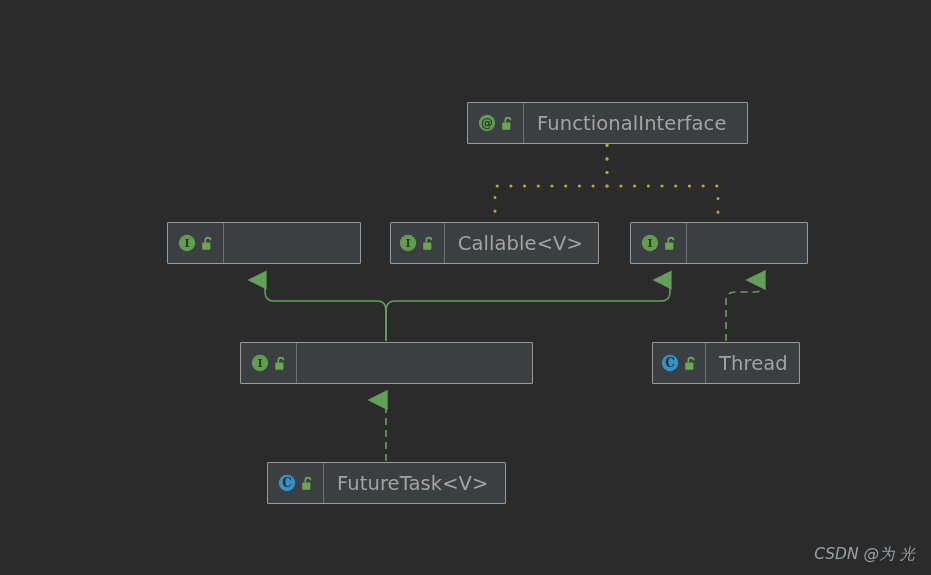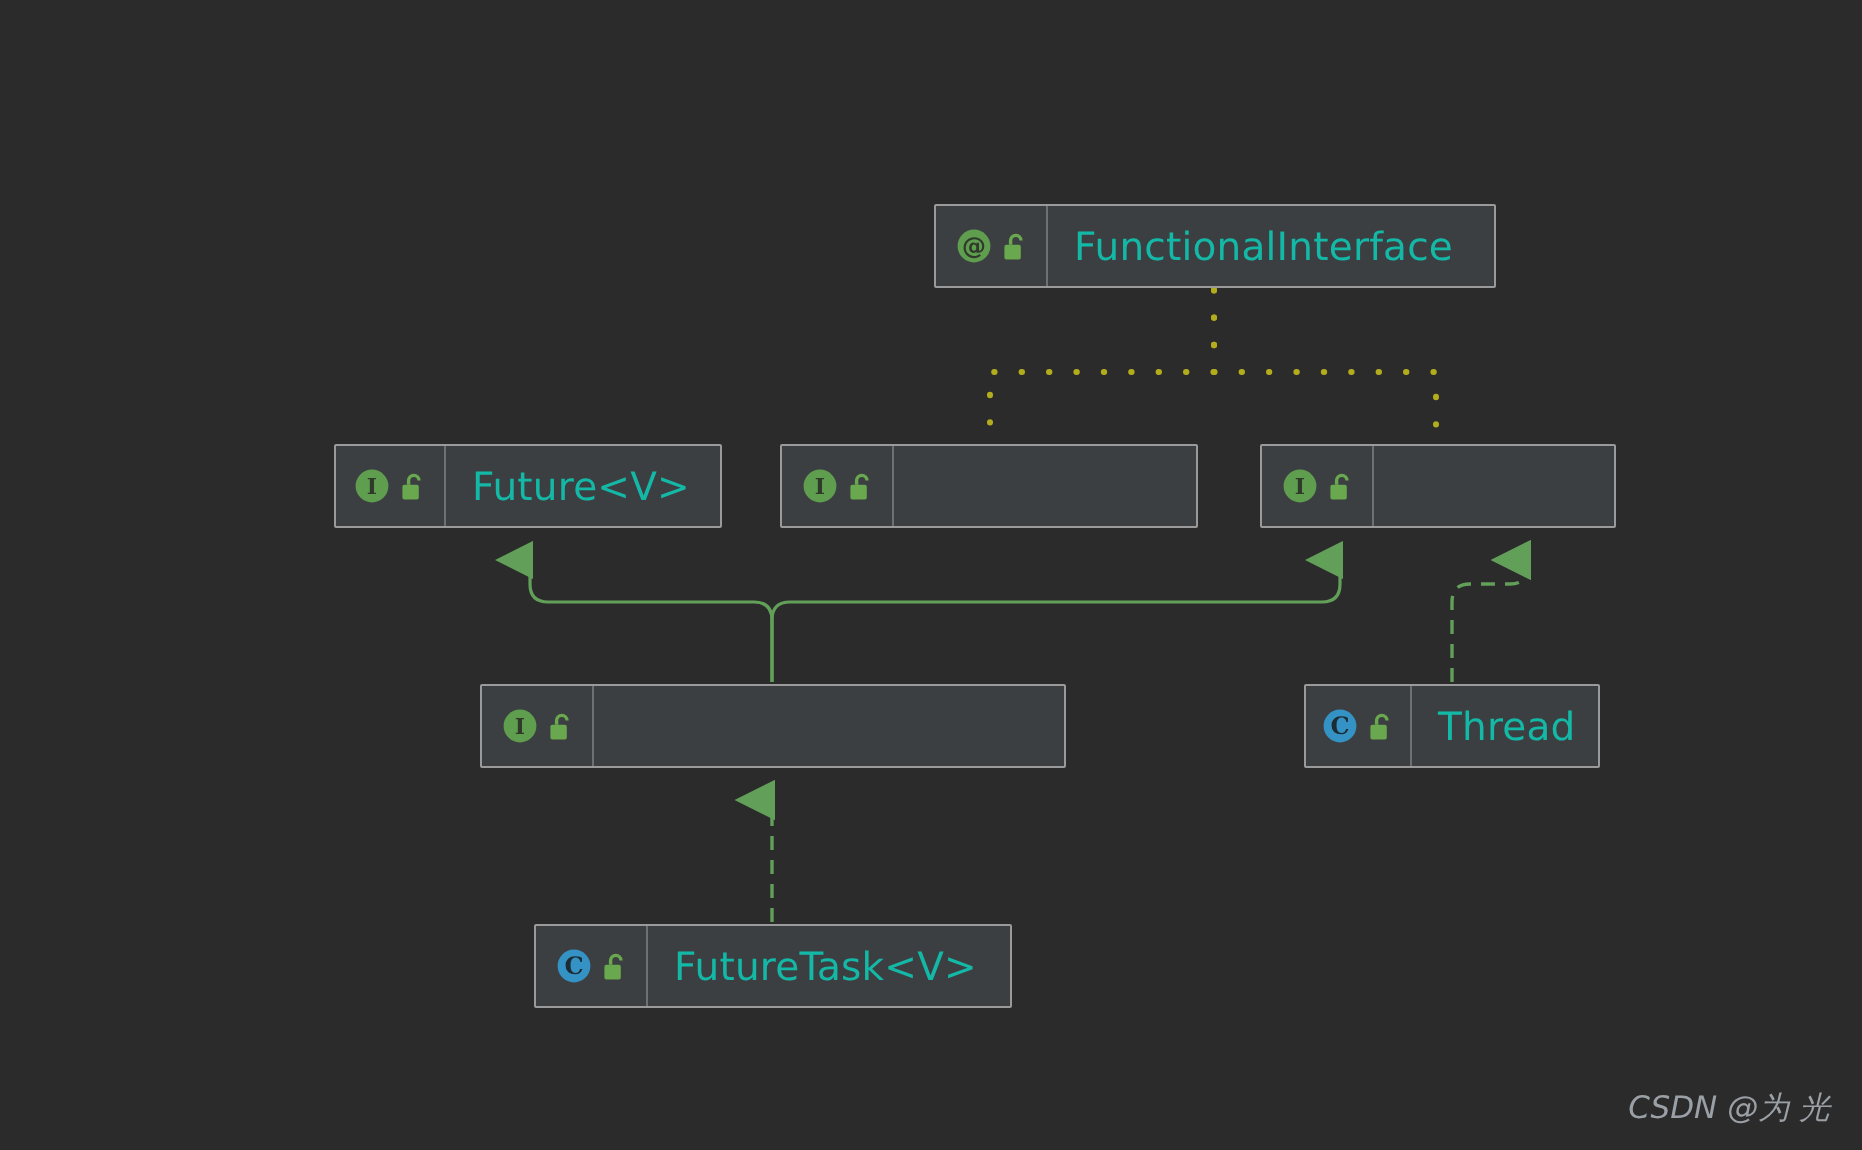--- a/index.html
+++ b/index.html
@@ -42,21 +42,21 @@
     justify-content: center;
     gap: 5px;
     padding: 0 7px 0 8px;
     border-right: 1px solid #6e7173;
     background: #3c3f41;
   }
   .node .label {
     display: flex;
     align-items: center;
     padding: 0 15px 0 13px;
-    color: #14b8a6;
+    color: #a3a3a3;
     font-size: 19.5px;
     letter-spacing: 0.1px;
     white-space: nowrap;
     text-align: right;
   }
 
   
   .ico {
     display: block;
     flex: 0 0 auto;
@@ -122,34 +122,34 @@
     <div class="gutter" style="width:56px;">
       <svg class="ico ico-kind" viewBox="0 0 18 18">
         <circle cx="9" cy="9" r="8.2" fill="#5f9e4f"></circle>
         <text x="9" y="13" text-anchor="middle" font-family="DejaVu Serif, serif" font-size="11" font-weight="bold" fill="#2f3a2b">I</text>
       </svg>
       <svg class="ico ico-lock" viewBox="0 0 14 15">
         <path d="M4.3 6.4 V4.3 a2.6 2.6 0 0 1 5.2 0" fill="none" stroke="#6aa84f" stroke-width="1.7"></path>
         <rect x="1.2" y="6.4" width="8.2" height="7.3" rx="1" fill="#6aa84f"></rect>
       </svg>
     </div>
-    <div class="label">Future&lt;V&gt;</div>
   </div>
 
   <div class="node" style="left:390px; top:222px; width:209px;">
     <div class="gutter" style="width:56px;">
       <svg class="ico ico-kind" viewBox="0 0 18 18">
         <circle cx="9" cy="9" r="8.2" fill="#5f9e4f"></circle>
         <text x="9" y="13" text-anchor="middle" font-family="DejaVu Serif, serif" font-size="11" font-weight="bold" fill="#2f3a2b">I</text>
       </svg>
       <svg class="ico ico-lock" viewBox="0 0 14 15">
         <path d="M4.3 6.4 V4.3 a2.6 2.6 0 0 1 5.2 0" fill="none" stroke="#6aa84f" stroke-width="1.7"></path>
         <rect x="1.2" y="6.4" width="8.2" height="7.3" rx="1" fill="#6aa84f"></rect>
       </svg>
     </div>
+    <div class="label">Callable&lt;V&gt;</div>
   </div>
 
   <div class="node" style="left:630px; top:222px; width:178px;">
     <div class="gutter" style="width:56px;">
       <svg class="ico ico-kind" viewBox="0 0 18 18">
         <circle cx="9" cy="9" r="8.2" fill="#5f9e4f"></circle>
         <text x="9" y="13" text-anchor="middle" font-family="DejaVu Serif, serif" font-size="11" font-weight="bold" fill="#2f3a2b">I</text>
       </svg>
       <svg class="ico ico-lock" viewBox="0 0 14 15">
         <path d="M4.3 6.4 V4.3 a2.6 2.6 0 0 1 5.2 0" fill="none" stroke="#6aa84f" stroke-width="1.7"></path>

